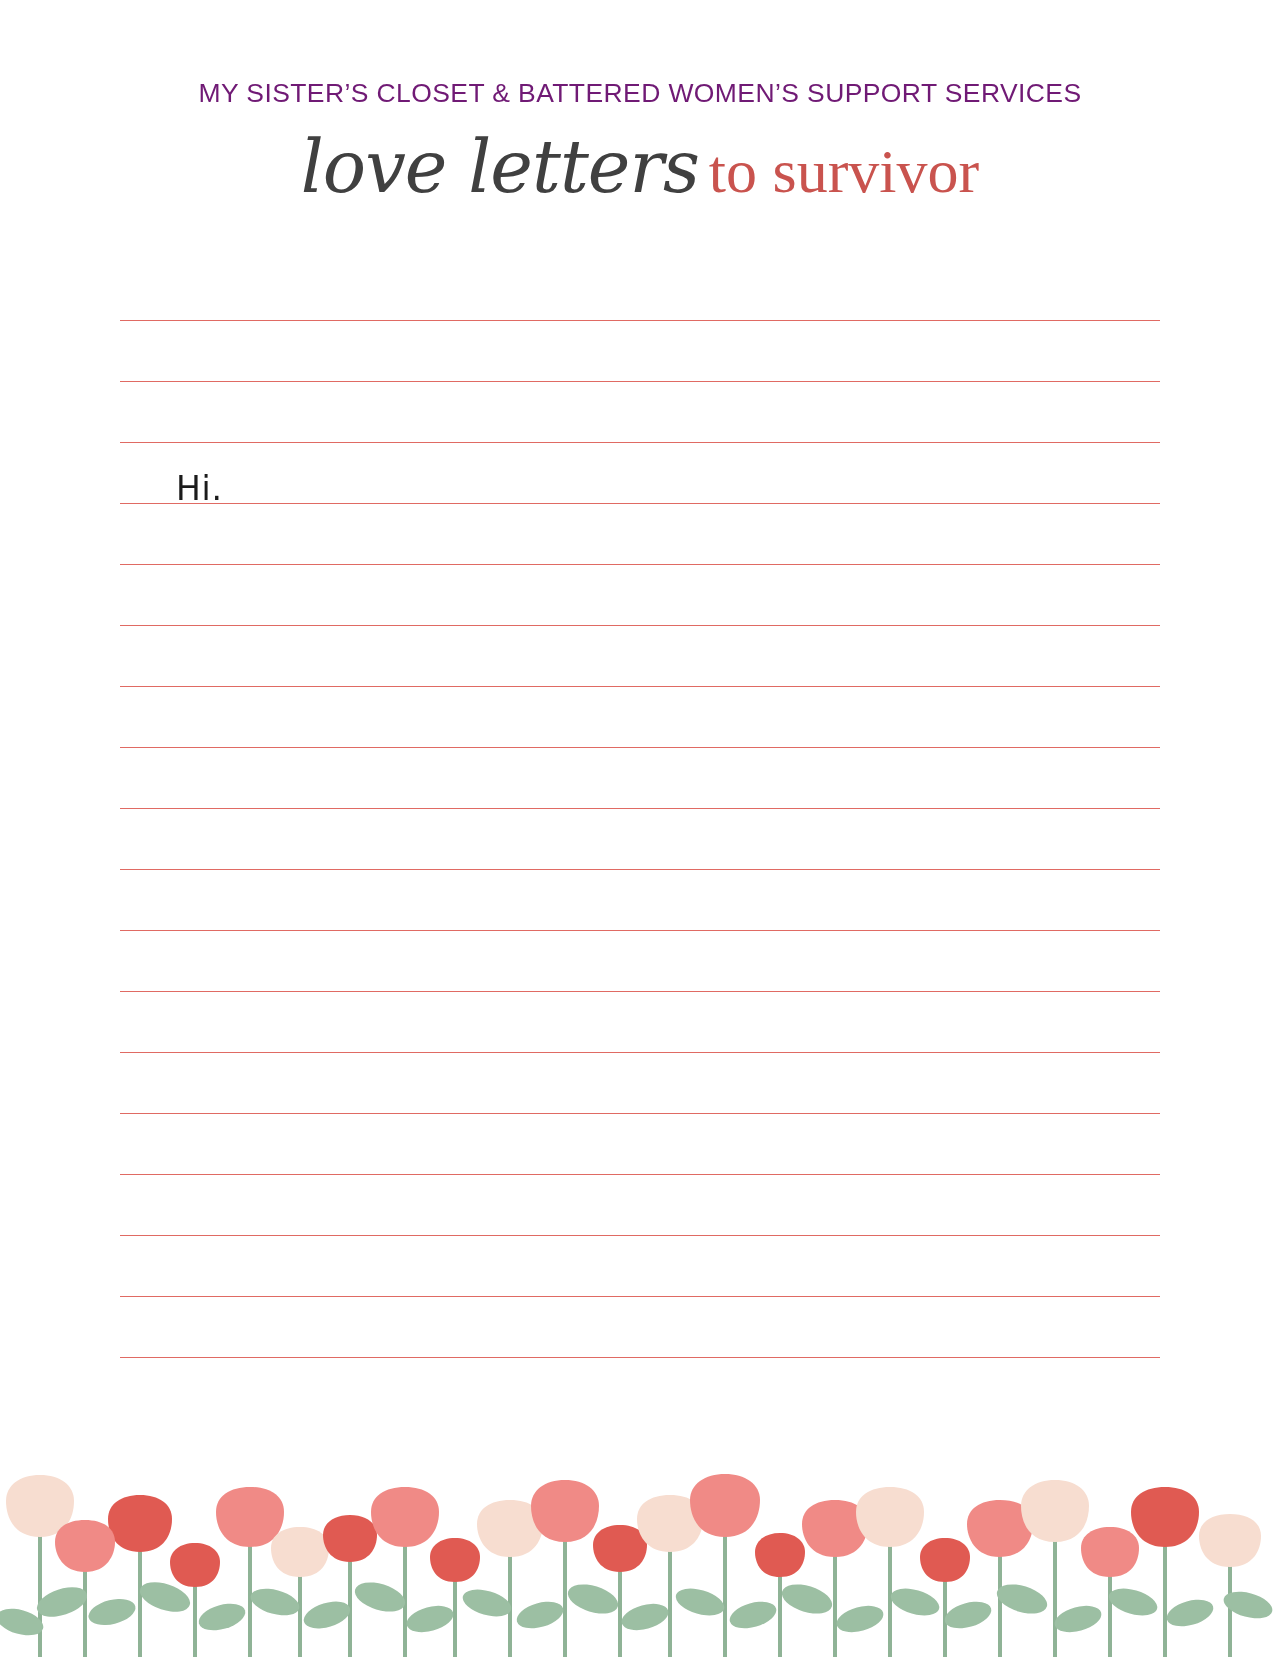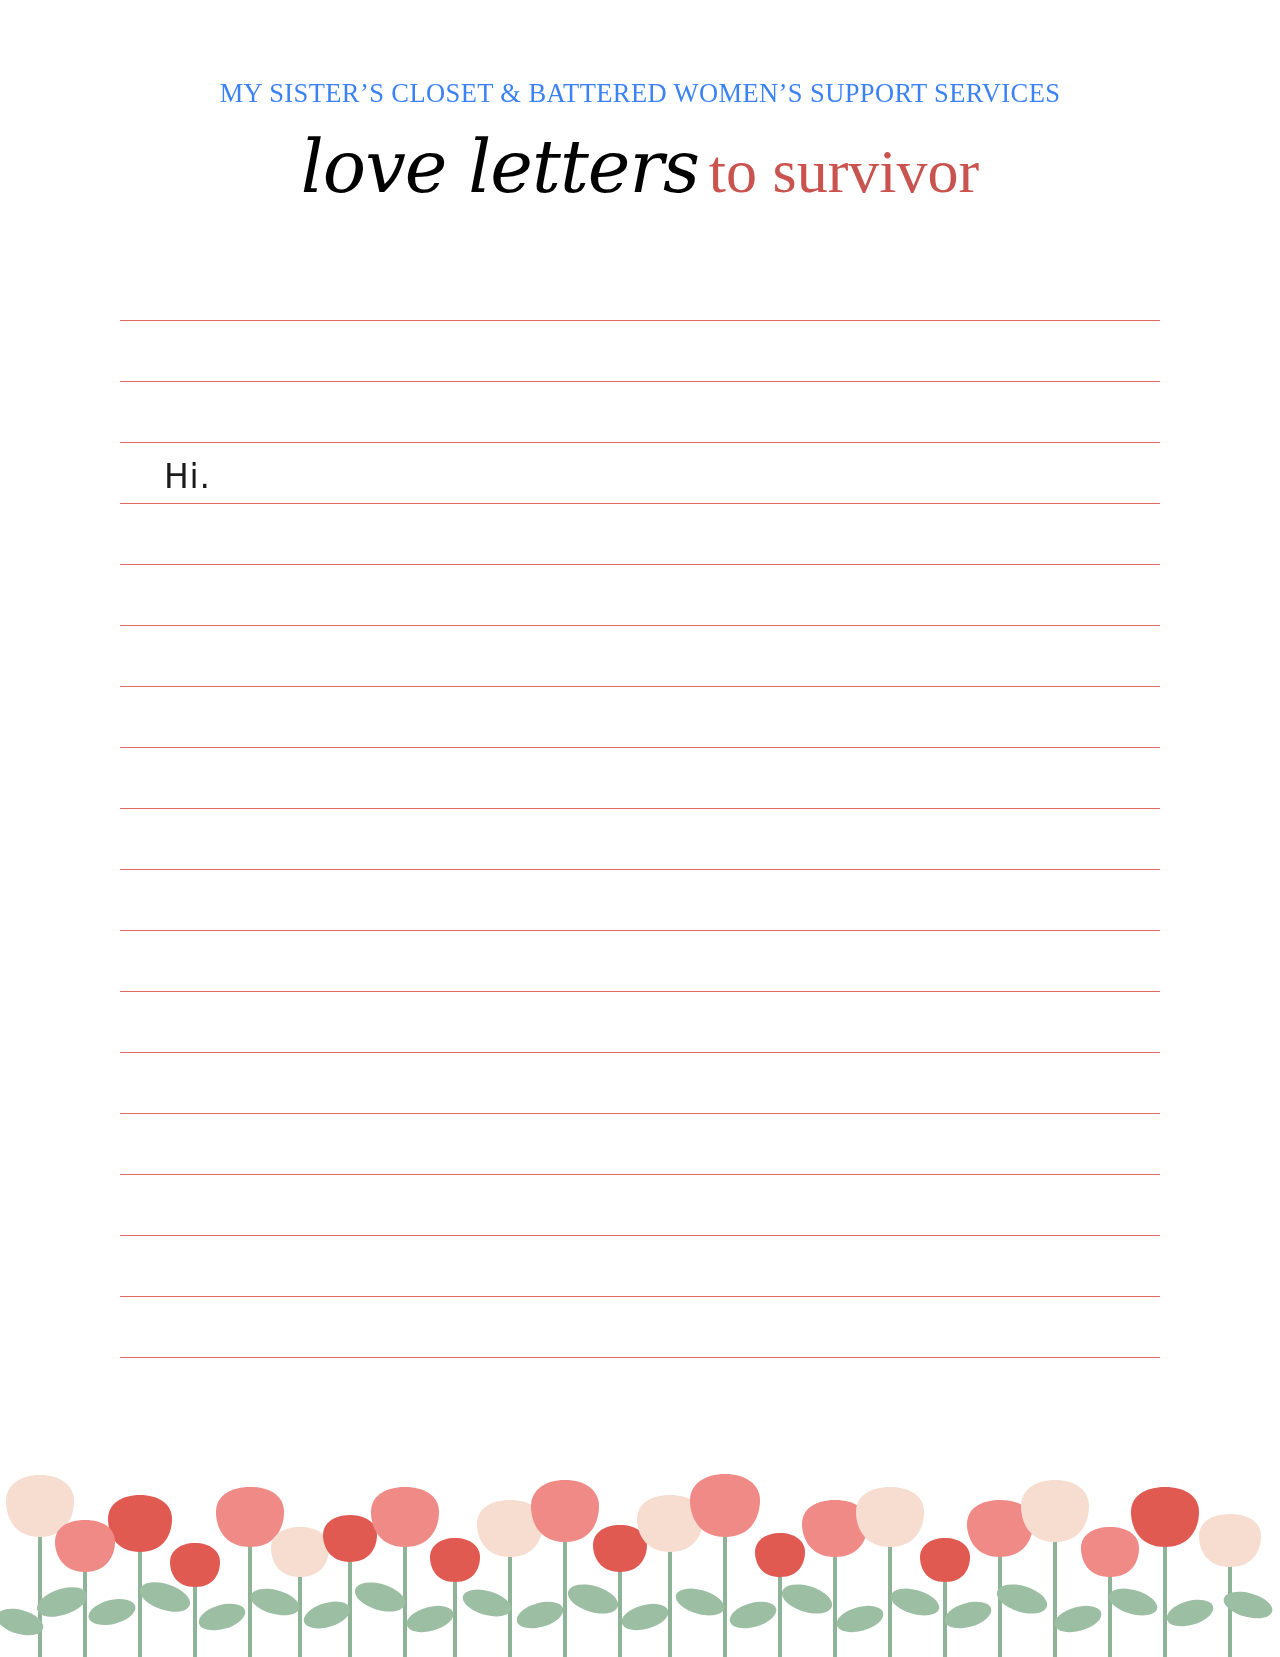--- a/index.html
+++ b/index.html
@@ -21,37 +21,37 @@
     height: 1657px;
     background: #ffffff;
   }
 
   
   .header {
     text-align: center;
     padding-top: 78px;
   }
   .org-line {
-    font-family: Liberation Serif, serif;
+    font-family: Liberation Sans, sans-serif;
     font-size: 26.5px;
     letter-spacing: 0.4px;
-    color: #3b82f6;
+    color: #701a75;
     text-transform: uppercase;
     white-space: nowrap;
   }
   .title-line {
     margin-top: 22px;
     white-space: nowrap;
     line-height: 1;
   }
   .title-script {
     font-family: "DejaVu Serif", serif;
     font-style: italic;
     font-size: 72px;
-    color: #000000;
+    color: #404040;
     letter-spacing: -1px;
     font-weight: 400;
     vertical-align: baseline;
   }
   .title-roman {
     font-family: "Liberation Serif", serif;
     font-size: 62px;
     color: #c9534e;
     letter-spacing: 0px;
     vertical-align: baseline;
@@ -83,21 +83,21 @@
     inset: 0;
     padding: 0 28px 0 40px;
     box-sizing: border-box;
     font-family: "DejaVu Sans", sans-serif;
     font-size: 33px;
     line-height: 61px;
     color: #1b1b1b;
     letter-spacing: 0.8px;
     white-space: pre-wrap;
   }
-  .hand .para { margin: 4px; }
+  .hand .para { margin: 16px; }
   .hand .gap { height: 61px; }
 
   
   .flowers {
     position: absolute;
     left: 0;
     bottom: 0;
     width: 1280px;
     height: 260px;
     overflow: hidden;

